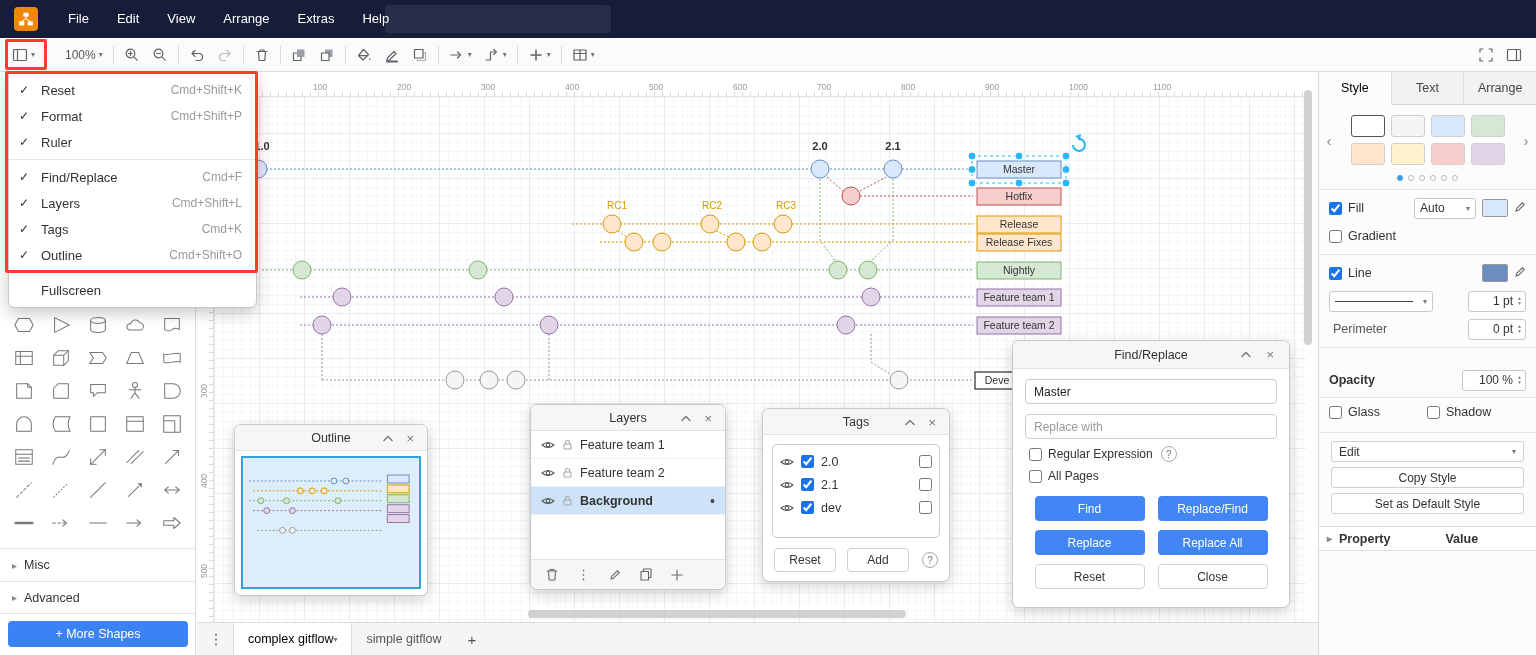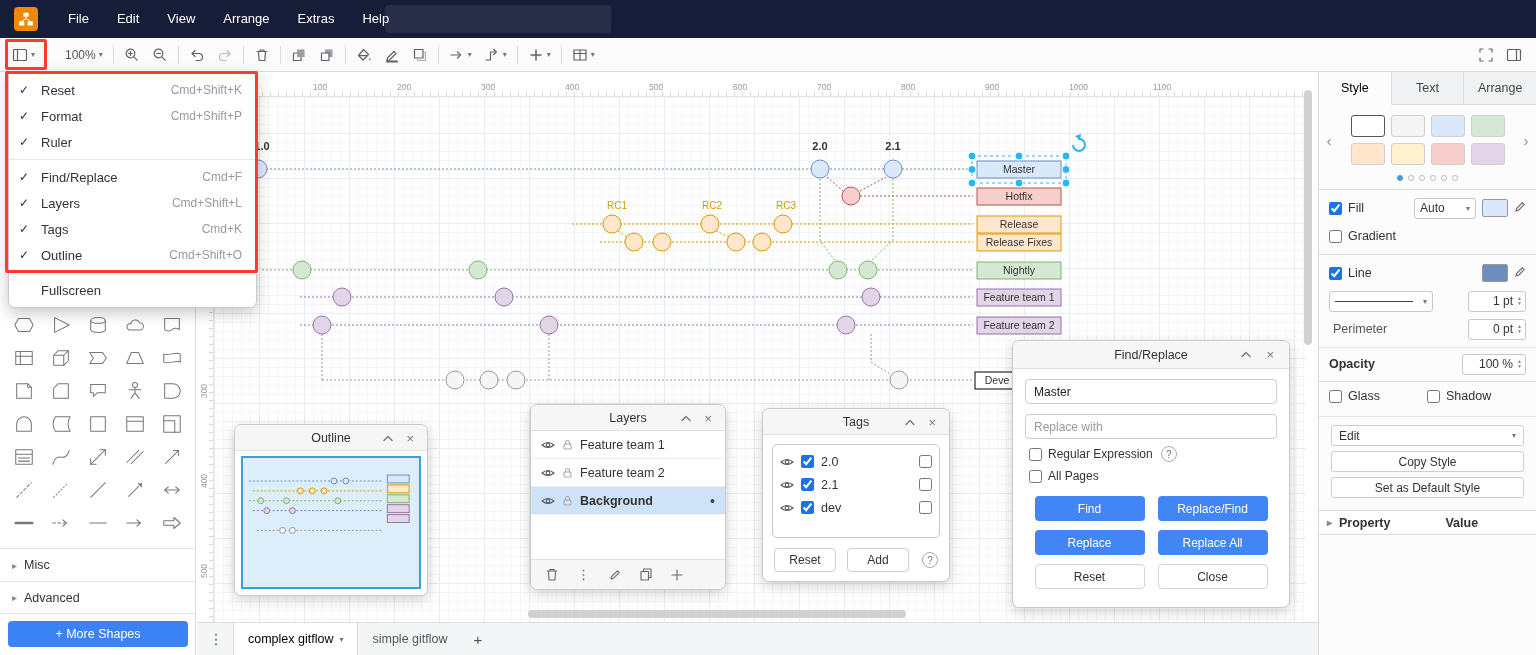--- a/index.html
+++ b/index.html
@@ -113,21 +113,21 @@
   .vmenu{position:absolute;left:8px;top:72px;width:249px;background:#fff;border:1px solid #c9c9c9;border-radius:0 0 7px 7px;box-shadow:0 5px 16px rgba(0,0,0,.22);z-index:60;padding:4px 0;}
   .vm-item{height:26px;display:flex;align-items:center;padding:0 14px 0 10px;font-size:13px;color:#333;gap:8px;cursor:default;}
   .vm-check{width:14px;font-size:12px;color:#333;flex:none;}
   .vm-label{flex:1;}
   .vm-short{color:#9a9a9a;font-size:12px;}
   .vm-sep{height:1px;background:#e6e6e6;margin:4px 0;}
 
   
   .pagebar{position:absolute;left:197px;right:218px;bottom:0;height:33px;background:#f4f5f6;border-top:1px solid #dcdcdc;display:flex;align-items:center;z-index:4;}
   .pages-ic{padding:0 10px 0 12px;color:#555;font-size:14px;cursor:pointer;}
-  .ptab{height:32px;display:flex;align-items:center;gap:6px;padding:0 14px;font-size:12.5px;color:#555;cursor:pointer;}
+  .ptab{height:32px;display:flex;align-items:center;padding:0 14px;font-size:12.5px;color:#555;cursor:pointer;}
   .ptab.active{background:#fff;border-left:1px solid #dcdcdc;border-right:1px solid #dcdcdc;color:#000;}
   .addpage{padding:0 12px;color:#555;font-size:15px;cursor:pointer;}
 </style>
 </head>
 <body>
 
 <div id="app">
 
   <div class="canvas-bg"></div>
   <div class="ruler-corner"></div>
@@ -887,21 +887,21 @@
       <span style="flex:1"></span>
       <div class="stepper" style="width:58px">
         <span>0 pt</span>
         <span class="stp">
             <span>▲</span>
             <span>▼</span>
           </span>
       </div>
     </div>
     <div class="fmt-div" style="margin-top:4px"></div>
-    <div class="fmt-row" style="margin-top:2px">
+    <div class="fmt-row" style="margin-top:18px">
       <span style="font-weight:bold">Opacity</span>
       <span style="flex:1"></span>
       <div class="stepper" style="width:64px">
         <span>100 %</span>
         <span class="stp">
             <span>▲</span>
             <span>▼</span>
           </span>
       </div>
     </div>

